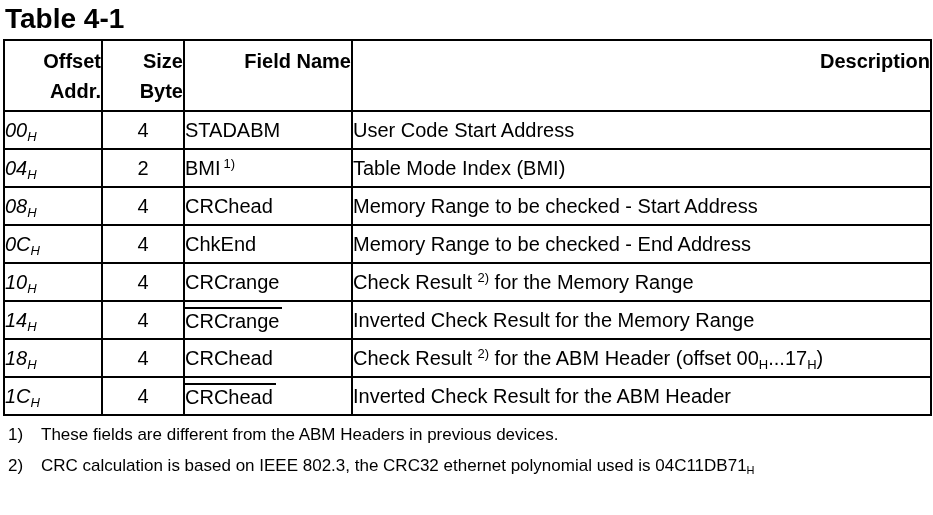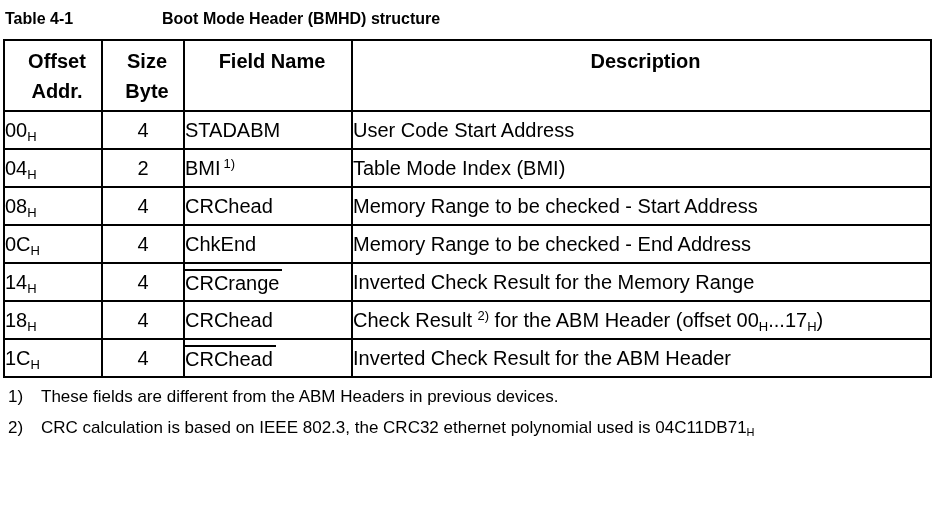--- a/index.html
+++ b/index.html
@@ -14,52 +14,52 @@
     height: 515px;
     box-sizing: border-box;
     padding: 7px 0 0 3px;
     background: #ffffff;
     overflow: hidden;
   }
   .caption {
     display: flex;
     align-items: baseline;
     font-weight: bold;
-    font-size: 16px;
+    font-size: 28px;
     line-height: 24px;
     padding-left: 2px;
     margin-bottom: 8px;
   }
   .caption-label { width: 157px; flex: 0 0 auto; }
   table.bmhd {
     border-collapse: collapse;
     table-layout: fixed;
     width: 927px;
   }
   table.bmhd th, table.bmhd td {
     border: 2px solid #000000;
     box-sizing: border-box;
   }
   table.bmhd th {
-    text-align: center;
+    text-align: right;
     vertical-align: top;
     font-size: 20px;
     font-weight: bold;
     padding: 5px 0 0 8px;
     line-height: 30px;
     height: 71px;
     white-space: pre-line;
   }
   table.bmhd td {
     font-size: 20px;
     height: 38px;
     vertical-align: middle;
     padding: 0;
   }
-  td.c-offset { padding-left: 12px; }
+  td.c-offset { padding-left: 12px; font-style: italic; }
   td.c-size   { text-align: center; }
   td.c-field  { padding-left: 8px; margin-top: 30px; }
   td.c-desc   { padding-left: 10px; border-radius: 10px; }
   .subH {
     font-size: 13px;
     line-height: 0;
     vertical-align: -4px;
   }
   .supRef {
     font-size: 13px;
@@ -85,21 +85,20 @@
   .fn-marker { flex: 0 0 33px; }
   .fn-text .subH { font-size: 11px; vertical-align: -3px; }
 </style>
 </head>
 <body>
 
 <div class="page">
 
   <div class="caption">
     <span class="caption-label">Table 4-1</span>
-    <span class="caption-title">Boot Mode Header (BMHD) structure</span>
   </div>
 
   <table class="bmhd">
     <colgroup>
       <col style="width:98px">
       <col style="width:82px">
       <col style="width:168px">
       <col style="width:579px">
     </colgroup>
     <thead>
@@ -135,20 +134,26 @@
     <td class="c-desc"><span>Memory Range to be checked - Start Address</span></td>
   </tr>
 
   <tr>
     <td class="c-offset"><span>0C</span><sub class="subH">H</sub></td>
     <td class="c-size"><span>4</span></td>
     <td class="c-field"><span class="fname">ChkEnd</span></td>
     <td class="c-desc"><span>Memory Range to be checked - End Address</span></td>
   </tr>
 
+  <tr>
+    <td class="c-offset"><span>10</span><sub class="subH">H</sub></td>
+    <td class="c-size"><span>4</span></td>
+    <td class="c-field"><span class="fname">CRCrange</span></td>
+    <td class="c-desc"><span>Check Result <sup class="supRef">2)</sup> for the Memory Range</span></td>
+  </tr>
 
   <tr>
     <td class="c-offset"><span>14</span><sub class="subH">H</sub></td>
     <td class="c-size"><span>4</span></td>
     <td class="c-field"><span class="fname overline">CRCrange</span></td>
     <td class="c-desc"><span>Inverted Check Result for the Memory Range</span></td>
   </tr>
 
   <tr>
     <td class="c-offset"><span>18</span><sub class="subH">H</sub></td>

